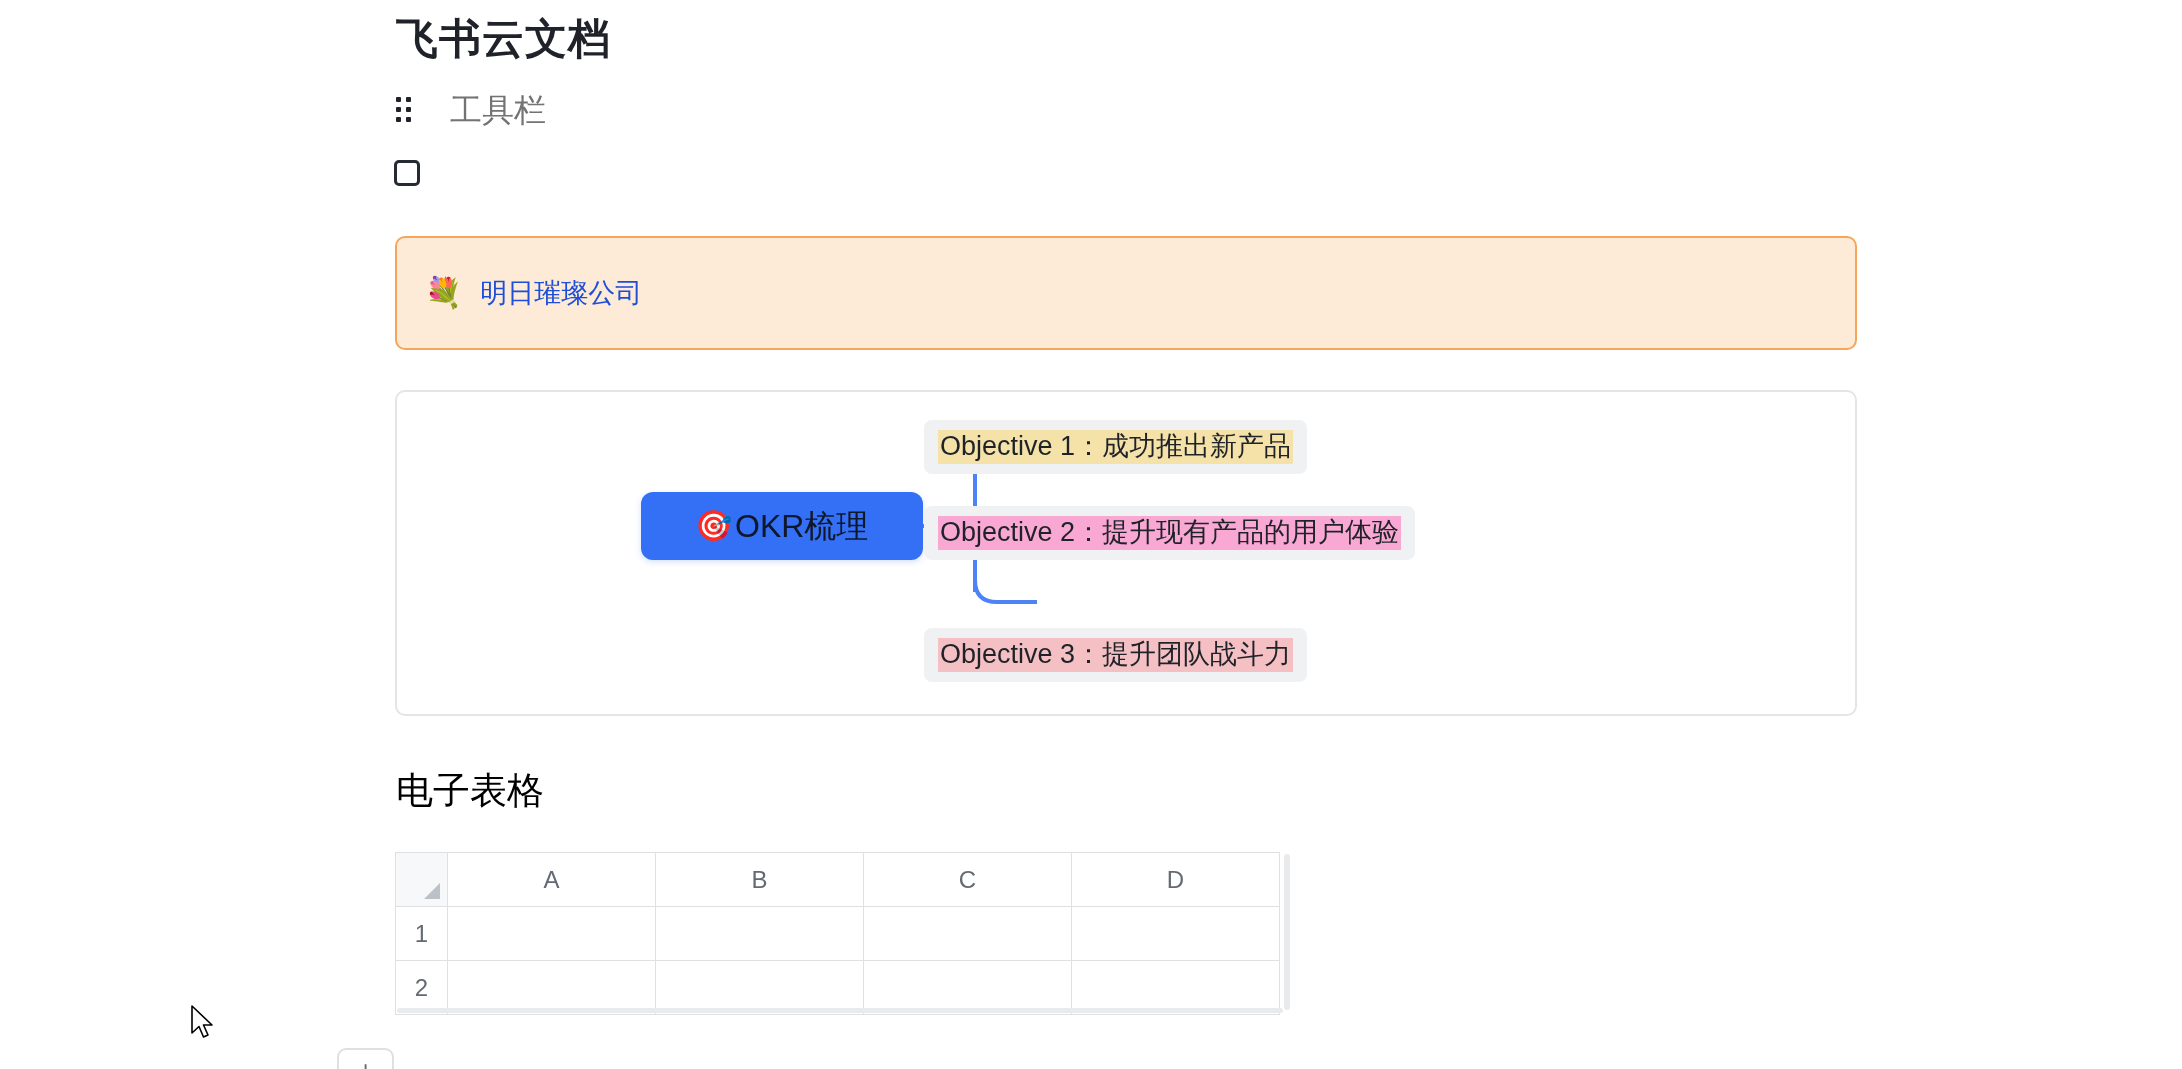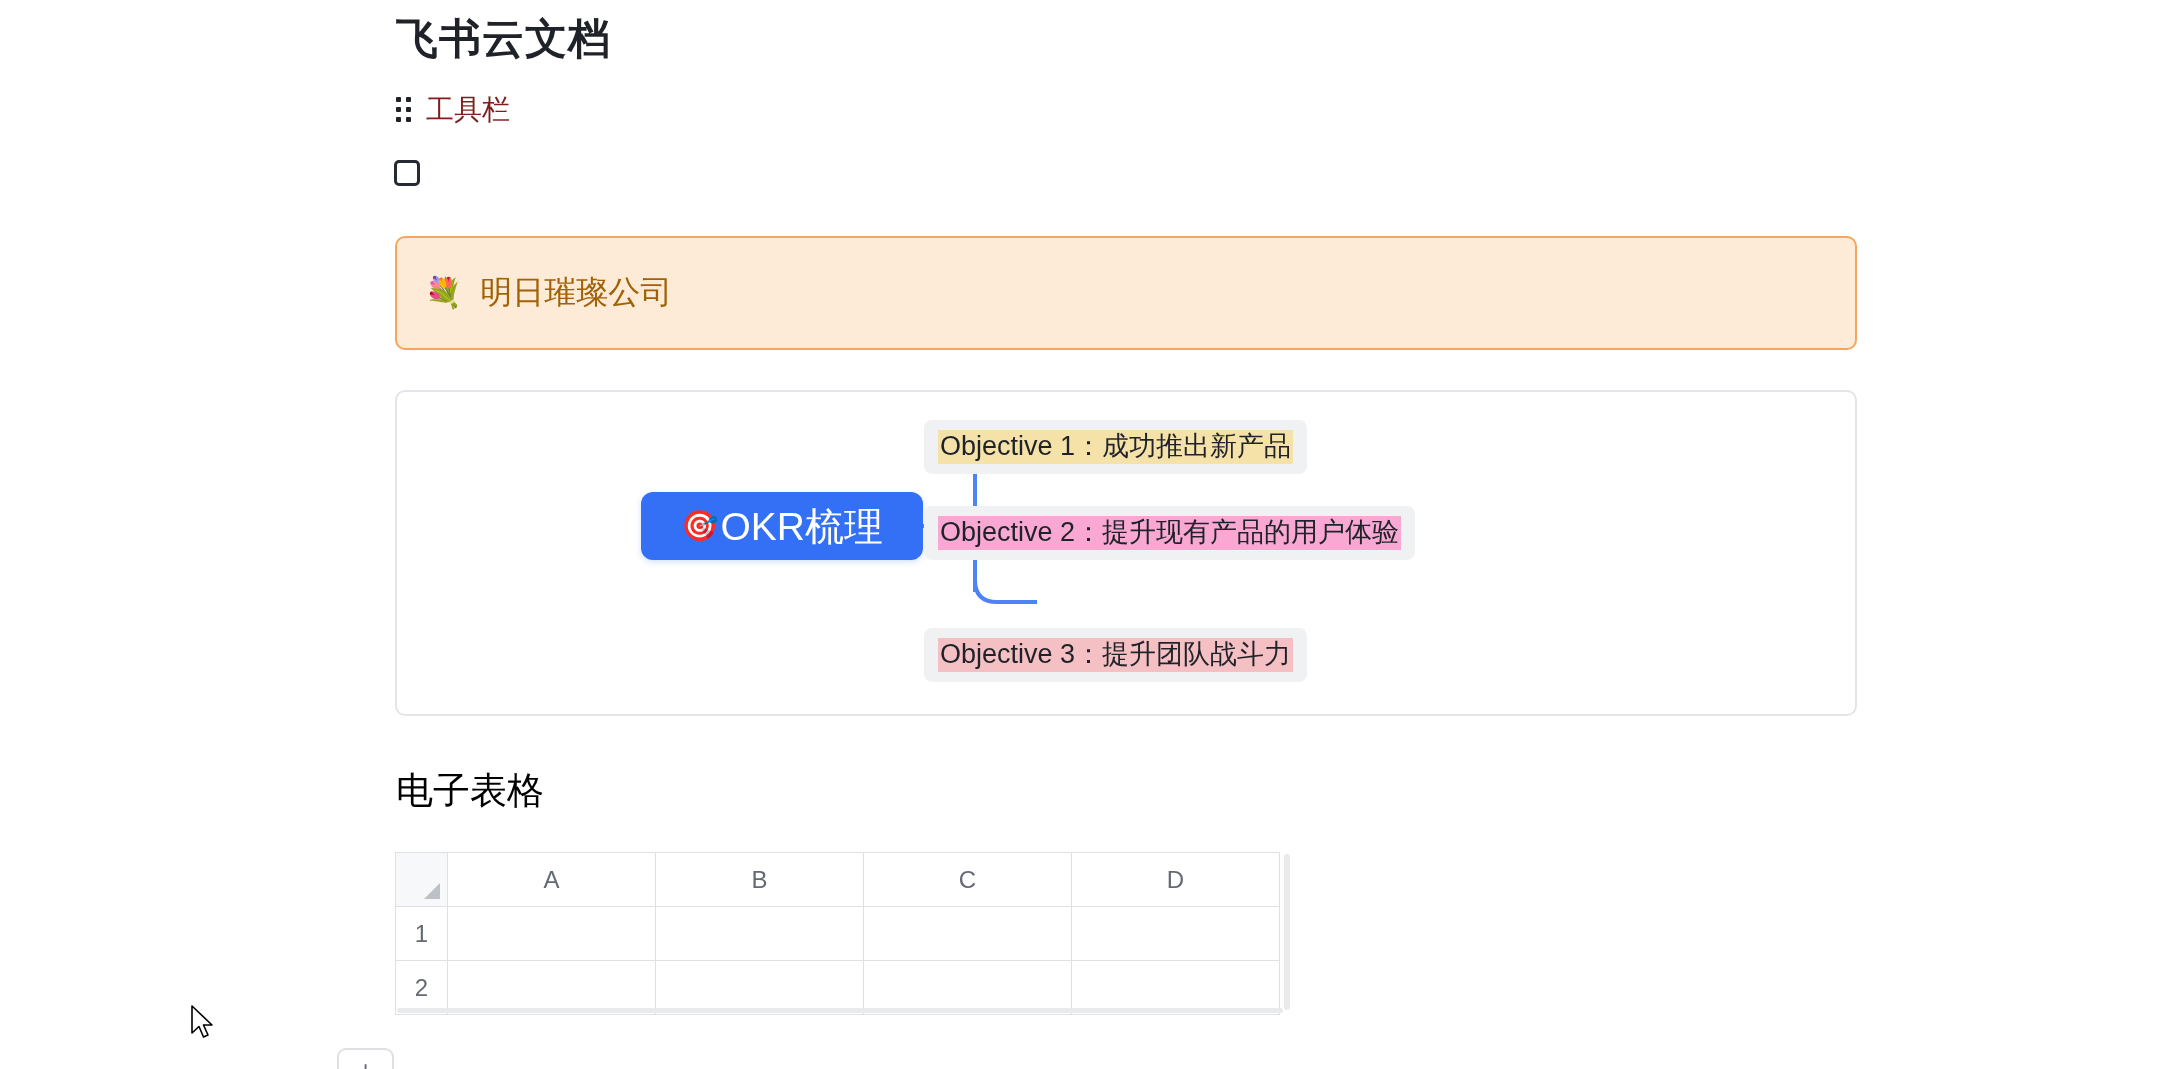--- a/index.html
+++ b/index.html
@@ -57,23 +57,24 @@
     cursor: grab;
   }
   .drag-handle i {
     display: block;
     width: 5px;
     height: 5px;
     background: #1f2329;
     border-radius: 1px;
   }
   .toolbar-label {
-    font-size: 28px;
-    color: #7f1d1d;
+    font-size: 32px;
+    color: #737373;
     line-height: 1;
+    margin-left: 24px;
   }
 
   
   .checkbox-row {
     position: absolute;
     left: 382px;
     top: 160px;
   }
   .checkbox-box {
     width: 26px;
@@ -98,22 +99,22 @@
     display: flex;
     align-items: center;
     padding-left: 28px;
     gap: 18px;
   }
   .callout-emoji {
     font-size: 30px;
     line-height: 1;
   }
   .callout-text {
-    font-size: 32px;
-    color: #a16207;
+    font-size: 27px;
+    color: #1d4ed8;
   }
 
   
   .mindmap {
     position: absolute;
     left: 383px;
     top: 390px;
     width: 1462px;
     height: 326px;
     box-sizing: border-box;
@@ -137,22 +138,22 @@
     background: #3370f5;
     border-radius: 12px;
     display: flex;
     align-items: center;
     justify-content: center;
     gap: 2px;
     box-shadow: 0 2px 6px rgba(51,112,245,0.22);
   }
   .mm-root-emoji { font-size: 30px; line-height: 1; }
   .mm-root-label {
-    color: #ffffff;
-    font-size: 39px;
+    color: #0f172a;
+    font-size: 32px;
     line-height: 1;
   }
   .mm-node {
     position: absolute;
     background: #f0f1f2;
     border-radius: 8px;
     padding: 10px 14px;
     box-sizing: border-box;
     display: flex;
     align-items: center;

